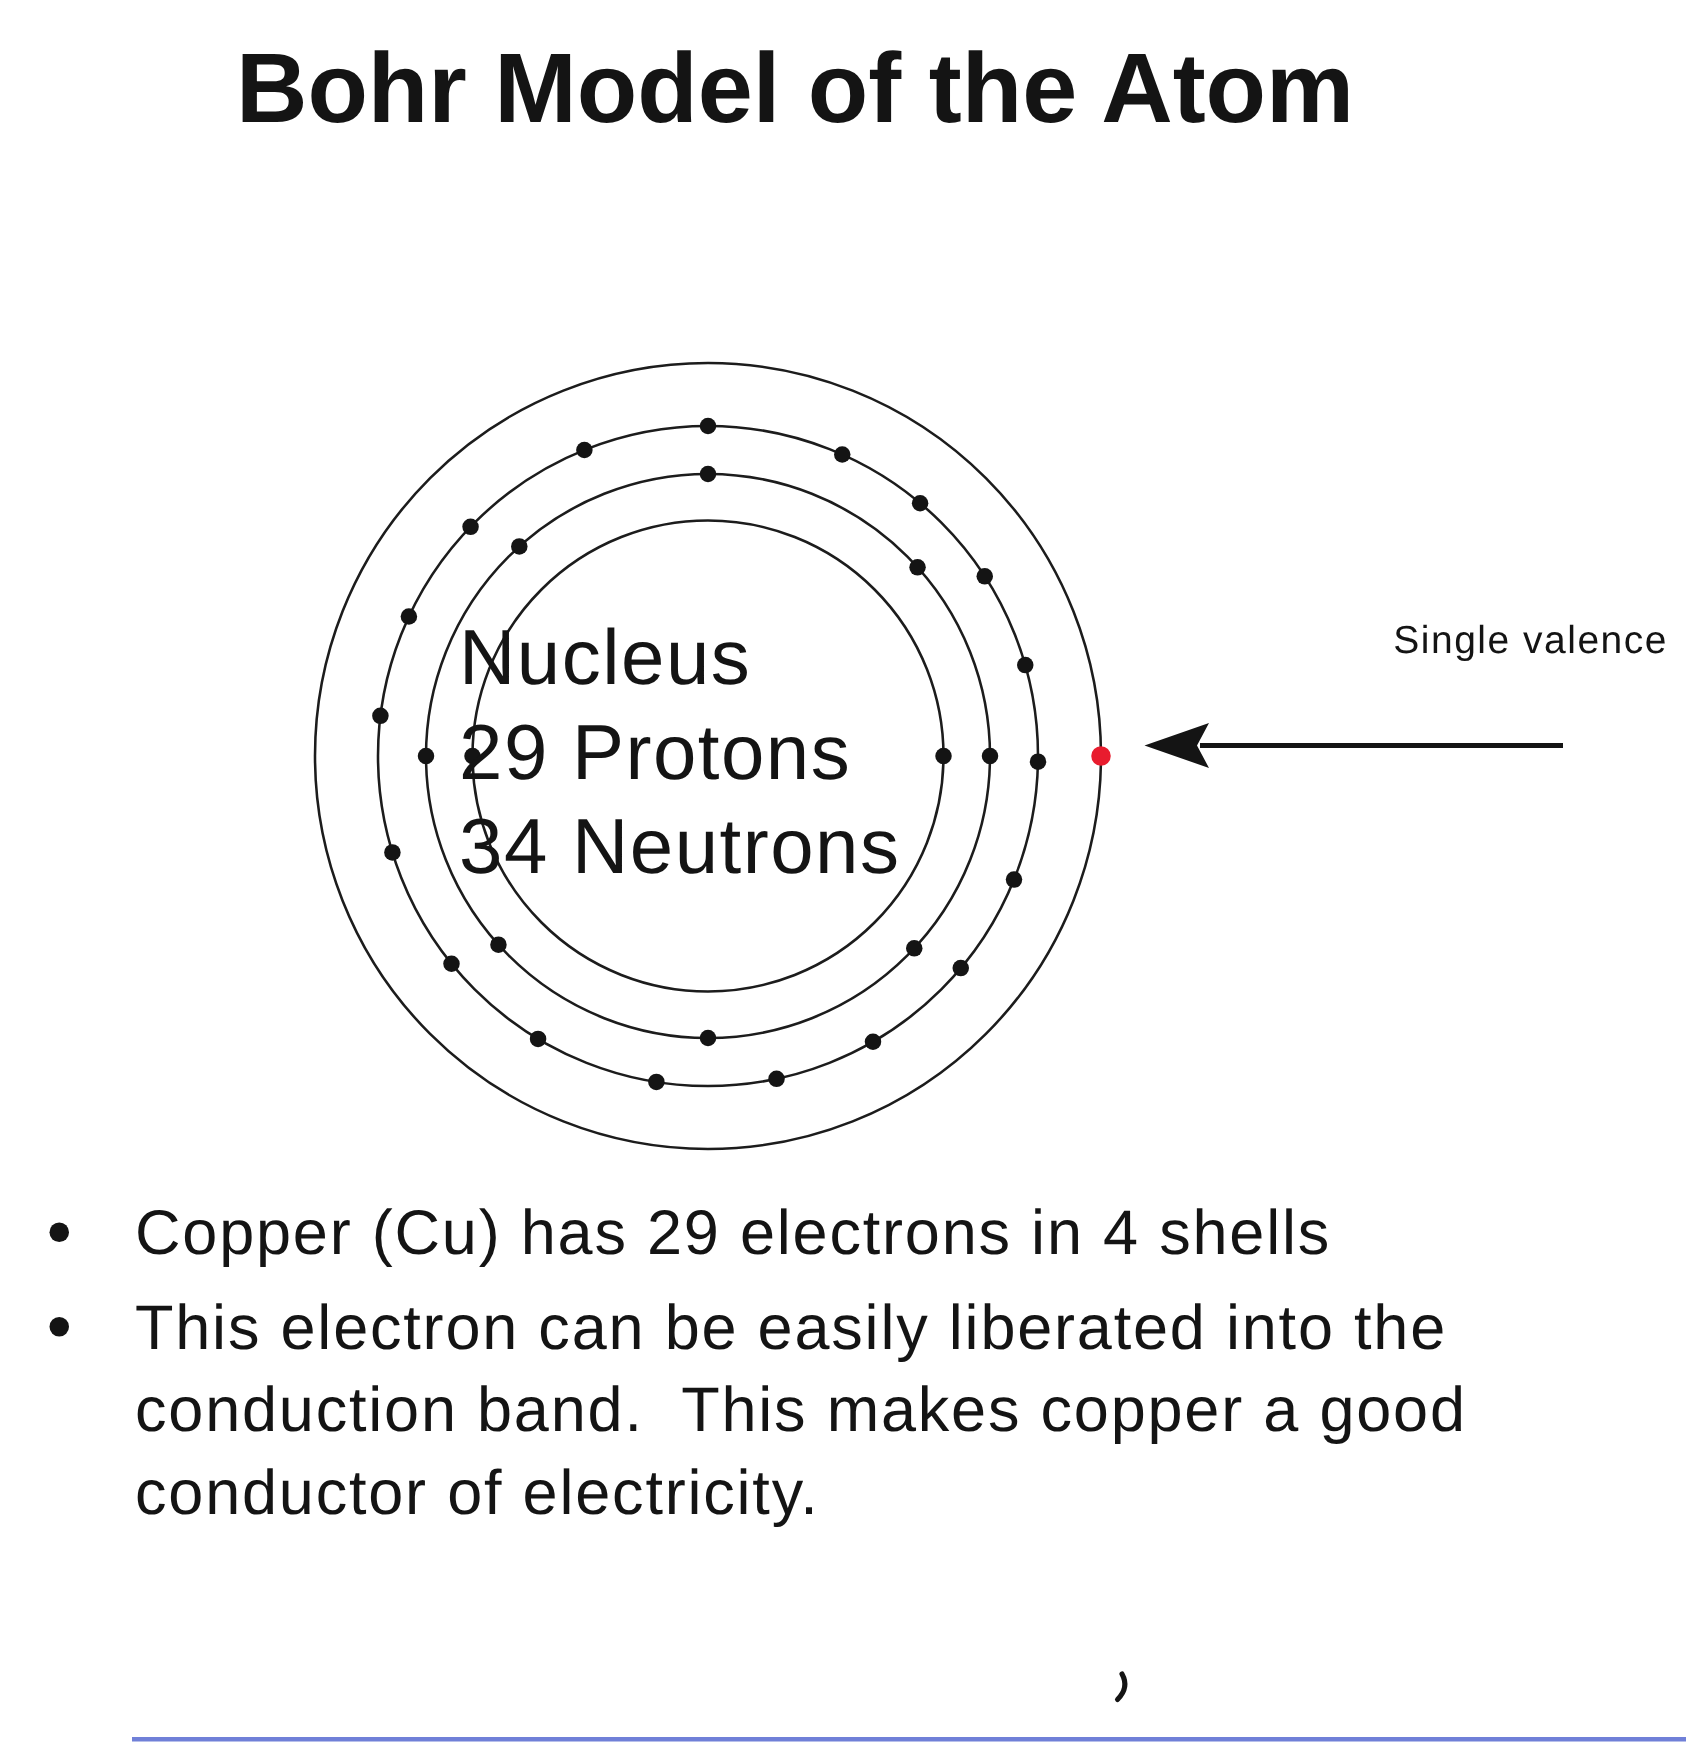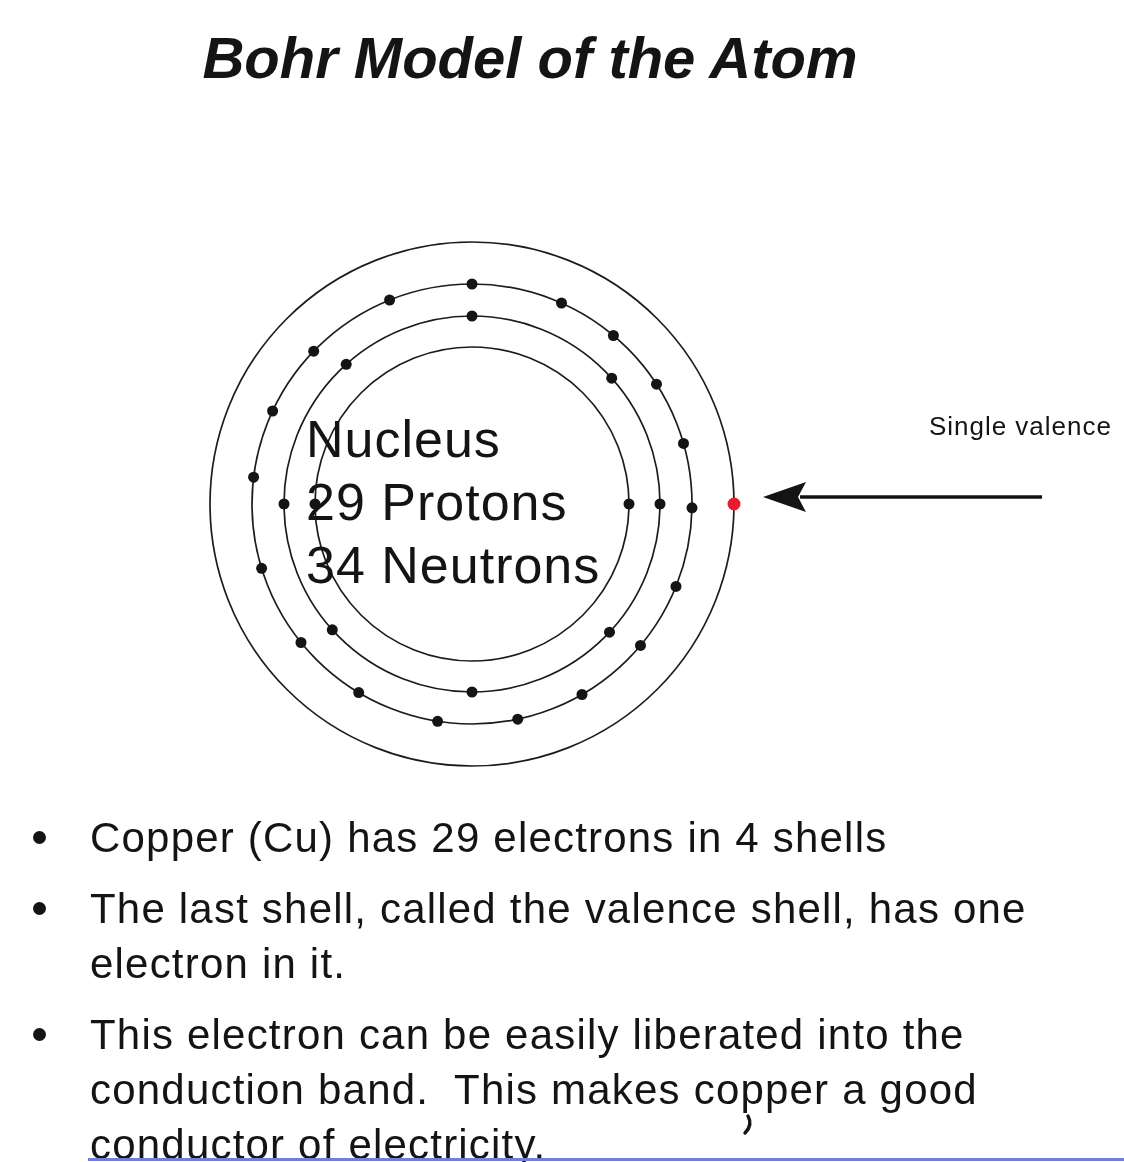--- a/index.html
+++ b/index.html
@@ -14,25 +14,24 @@
     font-family:"Liberation Sans","DejaVu Sans",sans-serif;
     color:var(--ink);
   }
   .abs{position:absolute;}
 
   
   .title{
     left:0;top:12px;width:1060px;
     text-align:center;
     font-weight:bold;
-    font-size:58px;
+    font-size:66px;
     line-height:92px;
     letter-spacing:0px;
     color:var(--ink);
-    font-style:italic;
   }
 
   
   .atom-svg{left:0;top:0;width:1124px;height:1162px;}
   .shell-circle{fill:none;stroke:var(--line);stroke-width:1.7px;}
   .arrow-line{stroke:var(--ink);stroke-width:3.4px;}
   .arrow-head{fill:var(--ink);}
   .stray-mark{fill:none;stroke:var(--ink);stroke-width:3.4px;stroke-linecap:round;}
 
   
@@ -44,21 +43,21 @@
   
   .valence-label{
     top:402px;right:12px;width:420px;
     text-align:right;
     font-size:26px;line-height:48px;letter-spacing:1px;
   }
   .valence-label .vl2{margin-right:28px;}
 
   
   .bullets{left:30px;top:794px;width:1080px;}
-  .bullet-item{position:relative;padding-left:60px;margin-bottom:8px;margin-top:16px;}
+  .bullet-item{position:relative;padding-left:60px;margin-bottom:8px;}
   .bdot{
     position:absolute;left:3px;top:21px;
     width:13px;height:13px;border-radius:50%;
     background:var(--ink);
   }
   .bline{
     font-size:42px;line-height:55px;letter-spacing:1.2px;
     white-space:pre-wrap;
   }
 
@@ -127,27 +126,20 @@
 <div class="abs bullets">
   <div class="bullet-item">
     <span class="bdot"></span>
     <div class="btext">
       <div class="bline">Copper (Cu) has 29 electrons in 4 shells</div>
     </div>
   </div>
   <div class="bullet-item">
     <span class="bdot"></span>
     <div class="btext">
-      <div class="bline">The last shell, called the valence shell, has one</div>
-      <div class="bline">electron in it.</div>
-    </div>
-  </div>
-  <div class="bullet-item">
-    <span class="bdot"></span>
-    <div class="btext">
       <div class="bline">This electron can be easily liberated into the</div>
       <div class="bline">conduction band.  This makes copper a good</div>
       <div class="bline">conductor of electricity.</div>
     </div>
   </div>
 </div>
 
 <div class="abs bottom-line"></div>
 
 </body></html>

